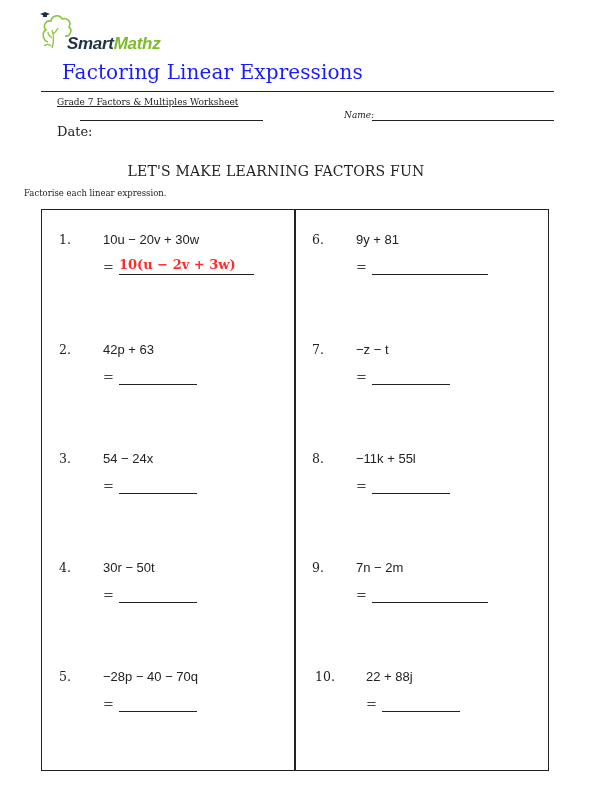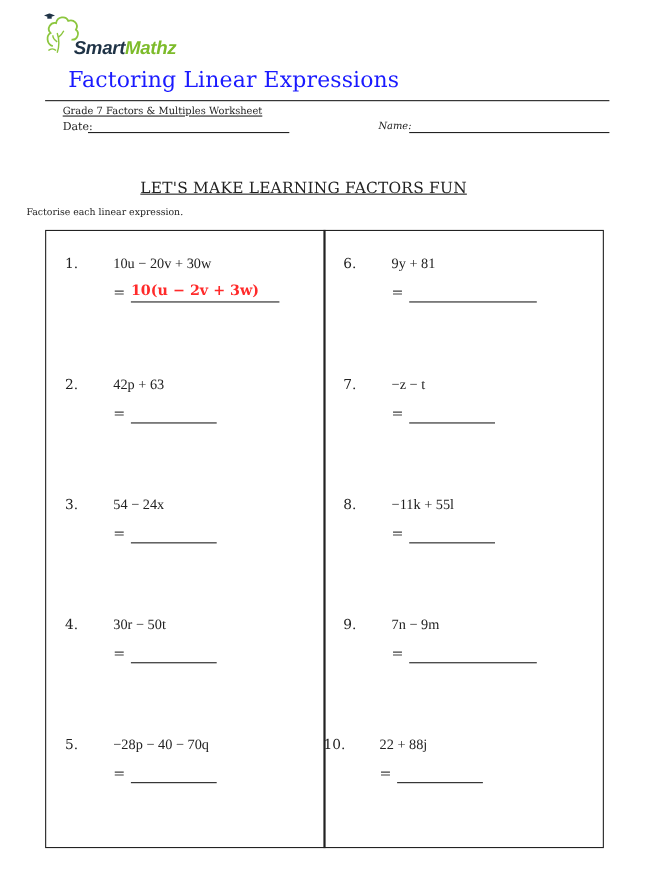--- a/index.html
+++ b/index.html
@@ -6,31 +6,31 @@
     body { width:600px; height:795px; position:relative; overflow:hidden; font-family:"DejaVu Serif", serif; color:#222; }
     .logo { position:absolute; left:40px; top:12px; width:140px; height:42px;font-style:italic; }
     .logo svg { position:absolute; left:0; top:0; }
     .logo-text { position:absolute; left:27px; top:22px; font-family:"Liberation Sans", sans-serif; font-weight:bold; font-size:17px; letter-spacing:-0.3px; }
     .logo-text .smart { color:#1f3346; }
     .logo-text .mathz { color:#7dbb2a; }
     .cap { position:absolute; left:104px; top:20px; width:10px; height:6px; }
     .title { position:absolute; left:42px; top:60px; font-family:"DejaVu Serif", serif; font-size:20px; color:#1a1aff; letter-spacing:0.1px;margin-left:20px; }
     .rule { position:absolute; left:41px; top:91px; width:513px; height:1px; background:#222; }
     .sub { position:absolute; left:57px; top:97px; font-size:9px; color:#222;text-decoration:underline; }
-    .date-label { position:absolute; left:57px; top:110px; font-size:10px; }
+    .date-label { position:absolute; left:57px; top:124px; font-size:13px; }
     .date-line { position:absolute; left:80px; top:120px; width:183px; height:1px; background:#222; }
     .name-label { position:absolute; left:344px; top:110px; font-size:9px;font-style:italic; }
     .name-line { position:absolute; left:372px; top:120px; width:182px; height:1px; background:#222; }
-    .heading { position:absolute; left:0; width:552px; top:163px; text-align:center; font-size:14px; letter-spacing:0.2px;text-decoration:underline; }
+    .heading { position:absolute; left:0; width:552px; top:163px; text-align:center; font-size:14px; letter-spacing:0.2px; }
     .instr { position:absolute; left:0; width:600px; top:188px; text-align:left; font-size:8.5px;margin-left:24px; }
     .box { position:absolute; left:41px; top:209px; width:506px; height:560px; border:1.5px solid #222; }
     .divider { position:absolute; left:294px; top:209px; width:1.5px; height:562px; background:#222; }
     .q { position:absolute; font-size:13px; }
     .q .num { position:absolute; left:0; top:0; font-size:12.5px; }
-    .q .expr { position:absolute; left:44px; top:0; white-space:nowrap; font-family:Liberation Serif, serif; }
+    .q .expr { position:absolute; left:44px; top:0; white-space:nowrap; font-family:Liberation Sans, sans-serif; }
     .q .eq { position:absolute; left:44px; top:27px; color:#444; font-size:13px; }
     .q .line { position:absolute; top:42px; height:1px; background:#222; }
     .q .ans { position:absolute; left:60px; top:25px; color:#ff2a2a; font-weight:bold; font-size:13px; white-space:nowrap;text-align:center; }
   </style>
 </head>
 <body>
 
 <div class="logo">
   <svg width="34" height="40" viewBox="0 0 34 40">
     <path d="M8 30 C2 28 2 20 6 18 C2 14 6 8 11 9 C12 3 20 2 22 7 C27 5 32 10 29 15 C33 18 30 25 25 24" fill="none" stroke="#8cc63f" stroke-width="1.6"></path>
@@ -103,22 +103,22 @@
   <span class="line" style="left:60px; width:78px;"></span>
 </div>
 <div class="q" style="left:312px; top:451px; width:230px; height:50px;">
   <span class="num">8.</span>
   <span class="expr">−11k + 55l</span>
   <span class="eq">=</span>
   <span class="line" style="left:60px; width:78px;"></span>
 </div>
 <div class="q" style="left:312px; top:560px; width:230px; height:50px;">
   <span class="num">9.</span>
-  <span class="expr">7n − 9m</span>
+  <span class="expr">7n − 2m</span>
   <span class="eq">=</span>
   <span class="line" style="left:60px; width:116px;"></span>
 </div>
-<div class="q" style="left:294px; top:669px; width:236px; height:50px;">
+<div class="q" style="left:315px; top:669px; width:236px; height:50px;">
   <span class="num">10.</span>
   <span class="expr" style="left:51px;">22 + 88j</span>
   <span class="eq" style="left:51px;">=</span>
   <span class="line" style="left:67px; width:78px;"></span>
 </div>
 
 </body></html>

